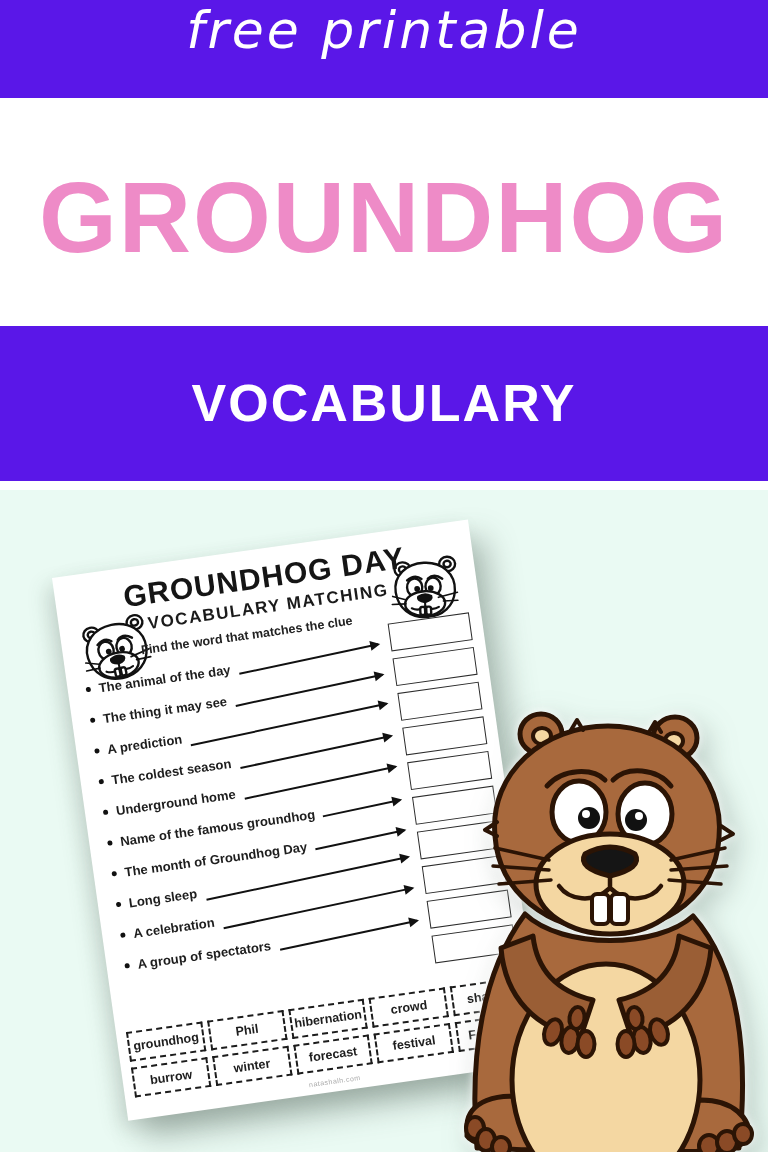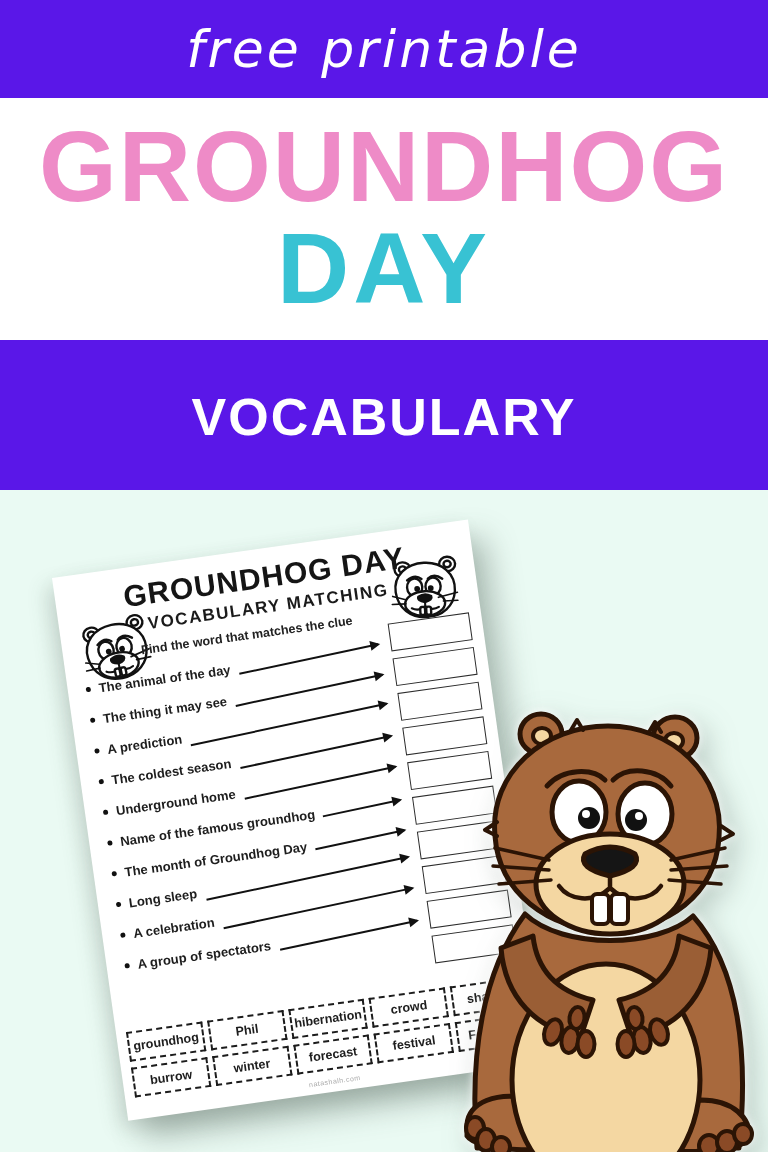--- a/index.html
+++ b/index.html
@@ -1,34 +1,34 @@
 <!DOCTYPE html>
 <html><head>
 <meta charset="utf-8">
 <style>
   * { margin:0; padding:0; box-sizing:border-box; }
   html,body { width:768px; height:1152px; overflow:hidden; background:#fff;
               font-family:"Liberation Sans", sans-serif; }
 
   
   .banner-top { position:absolute; left:0; top:0; width:768px; height:98px;
-                background:#5a17e8; display:flex; align-items:center; justify-content:center; }
+                background:#5a17e8; display:flex; align-items:flex-start; justify-content:center; }
   .banner-top .script-text { color:#fff; font-size:52px; font-style:italic; font-weight:400;
                 letter-spacing:3px; font-family:"DejaVu Sans", sans-serif; }
 
   
   .headline { position:absolute; left:0; top:98px; width:768px; height:237px; background:#ffffff;
               display:flex; flex-direction:column; align-items:center; justify-content:center; }
   .headline .word1 { color:#ee8bc7; font-size:100px; font-weight:900; letter-spacing:2px;
                      line-height:1.02; white-space:nowrap; }
   .headline .word2 { color:#38c2d3; font-size:100px; font-weight:900; letter-spacing:4px;
                      line-height:1.02; }
 
   
-  .banner-sub { position:absolute; left:0; top:340px; width:768px; height:155px; background:#5a17e8;
+  .banner-sub { position:absolute; left:0; top:326px; width:768px; height:155px; background:#5a17e8;
                 display:flex; flex-direction:column; align-items:center; justify-content:center; }
   .banner-sub div { color:#fff; font-size:52px; font-weight:800; letter-spacing:2px; line-height:1.2; }
 
   
   .poster-bottom { position:absolute; left:0; top:490px; width:768px; height:662px;
                    background:#eafaf3; overflow:hidden; }
 
   
   .paper { position:absolute; left:52px; top:88px; width:420px; height:548px; background:#ffffff;
            transform:rotate(-8deg); transform-origin:0 0;
@@ -97,21 +97,20 @@
     </symbol>
   </defs>
 </svg>
 
 <div class="banner-top">
   <div class="script-text">free printable</div>
 </div>
 
 <div class="headline">
   <div class="word1">GROUNDHOG</div>
-  <div class="word2">DAY</div>
 </div>
 
 <div class="banner-sub">
   <div>VOCABULARY</div>
 </div>
 
 <div class="poster-bottom">
 
   <div class="paper">
     <svg class="ws-face left" viewBox="0 0 100 92">

